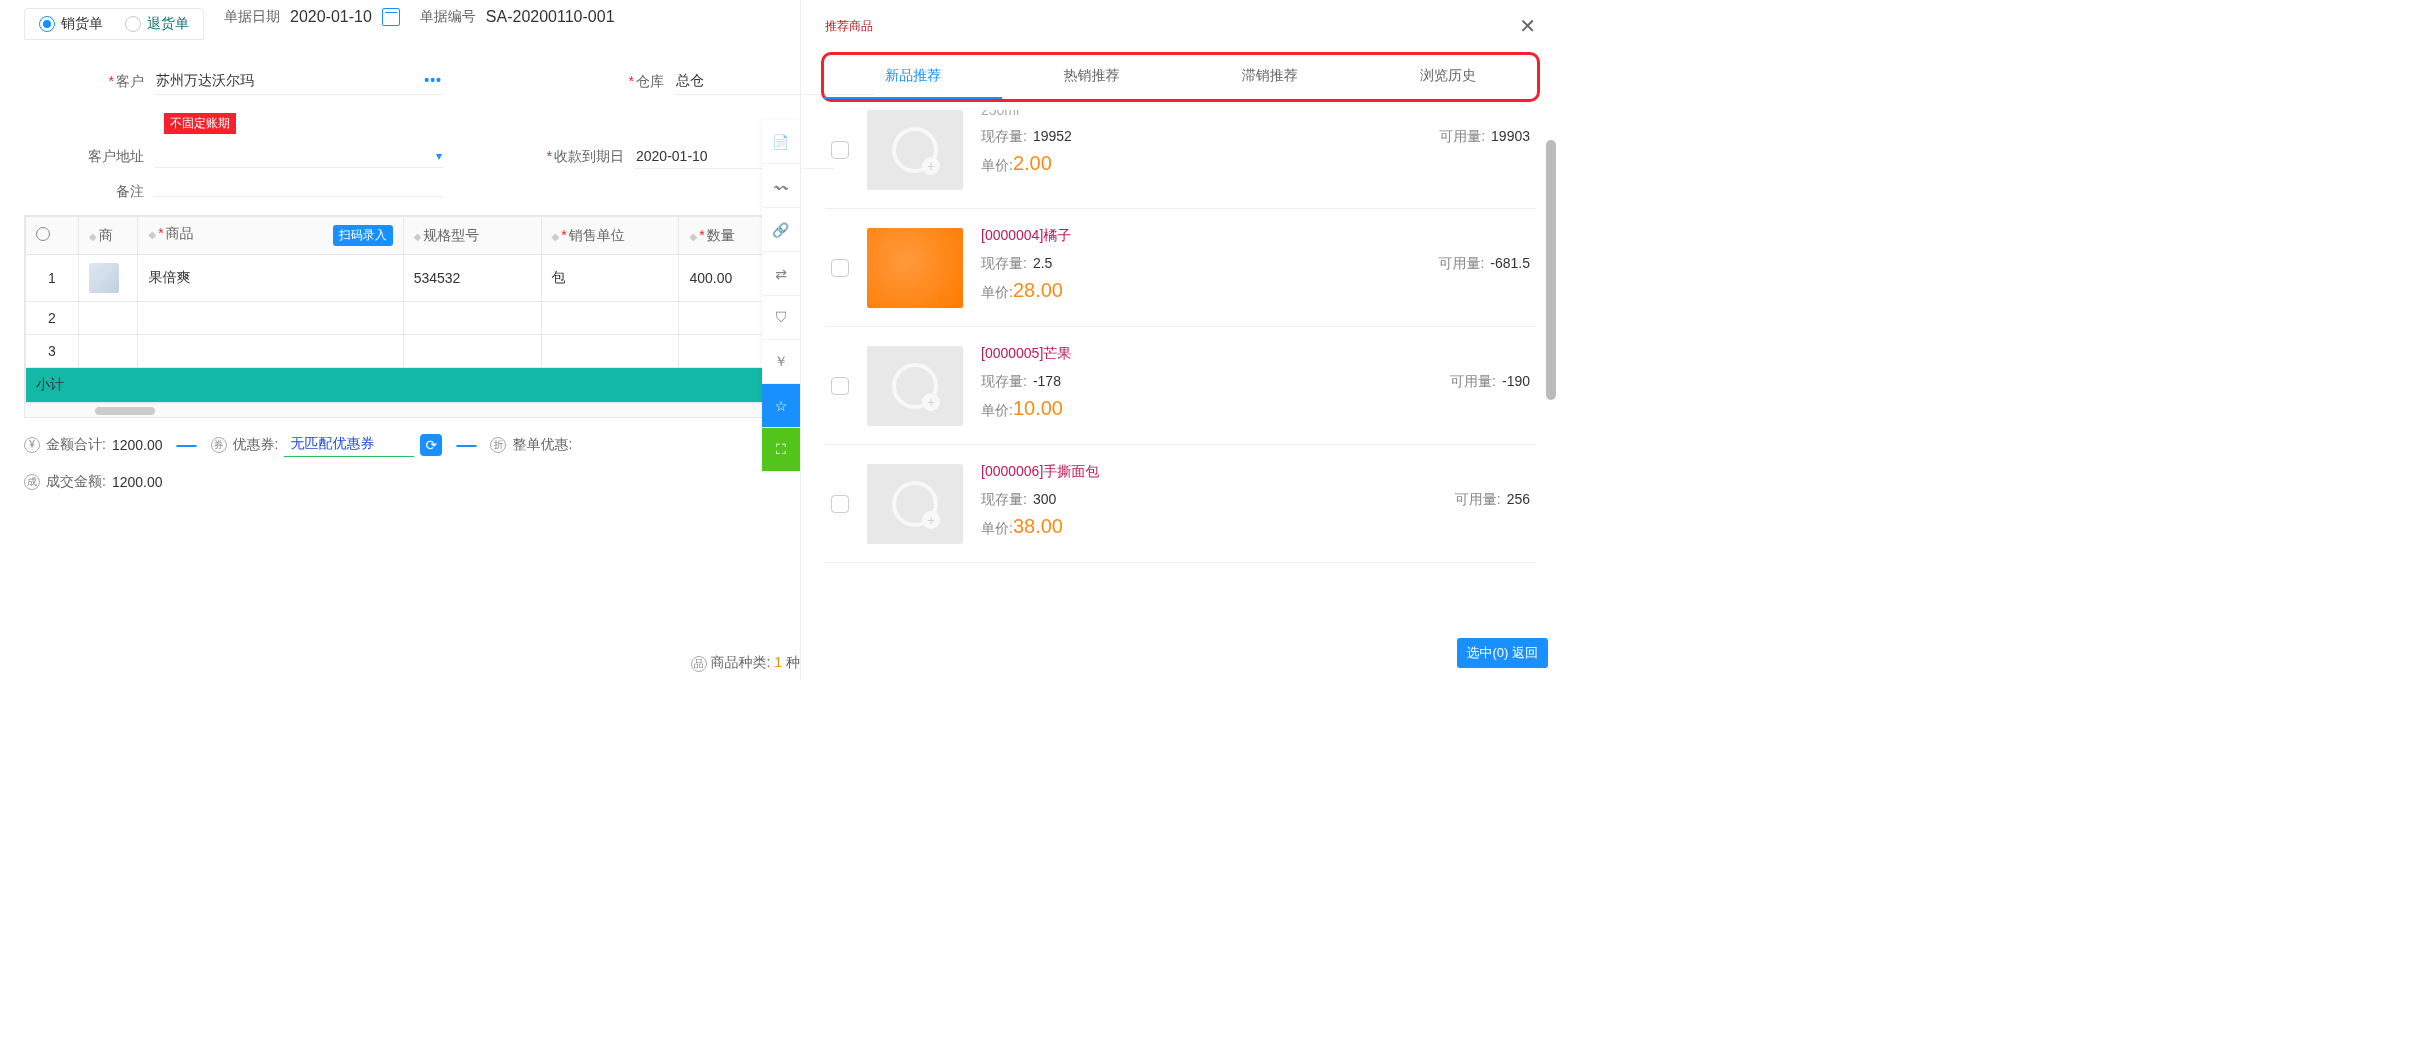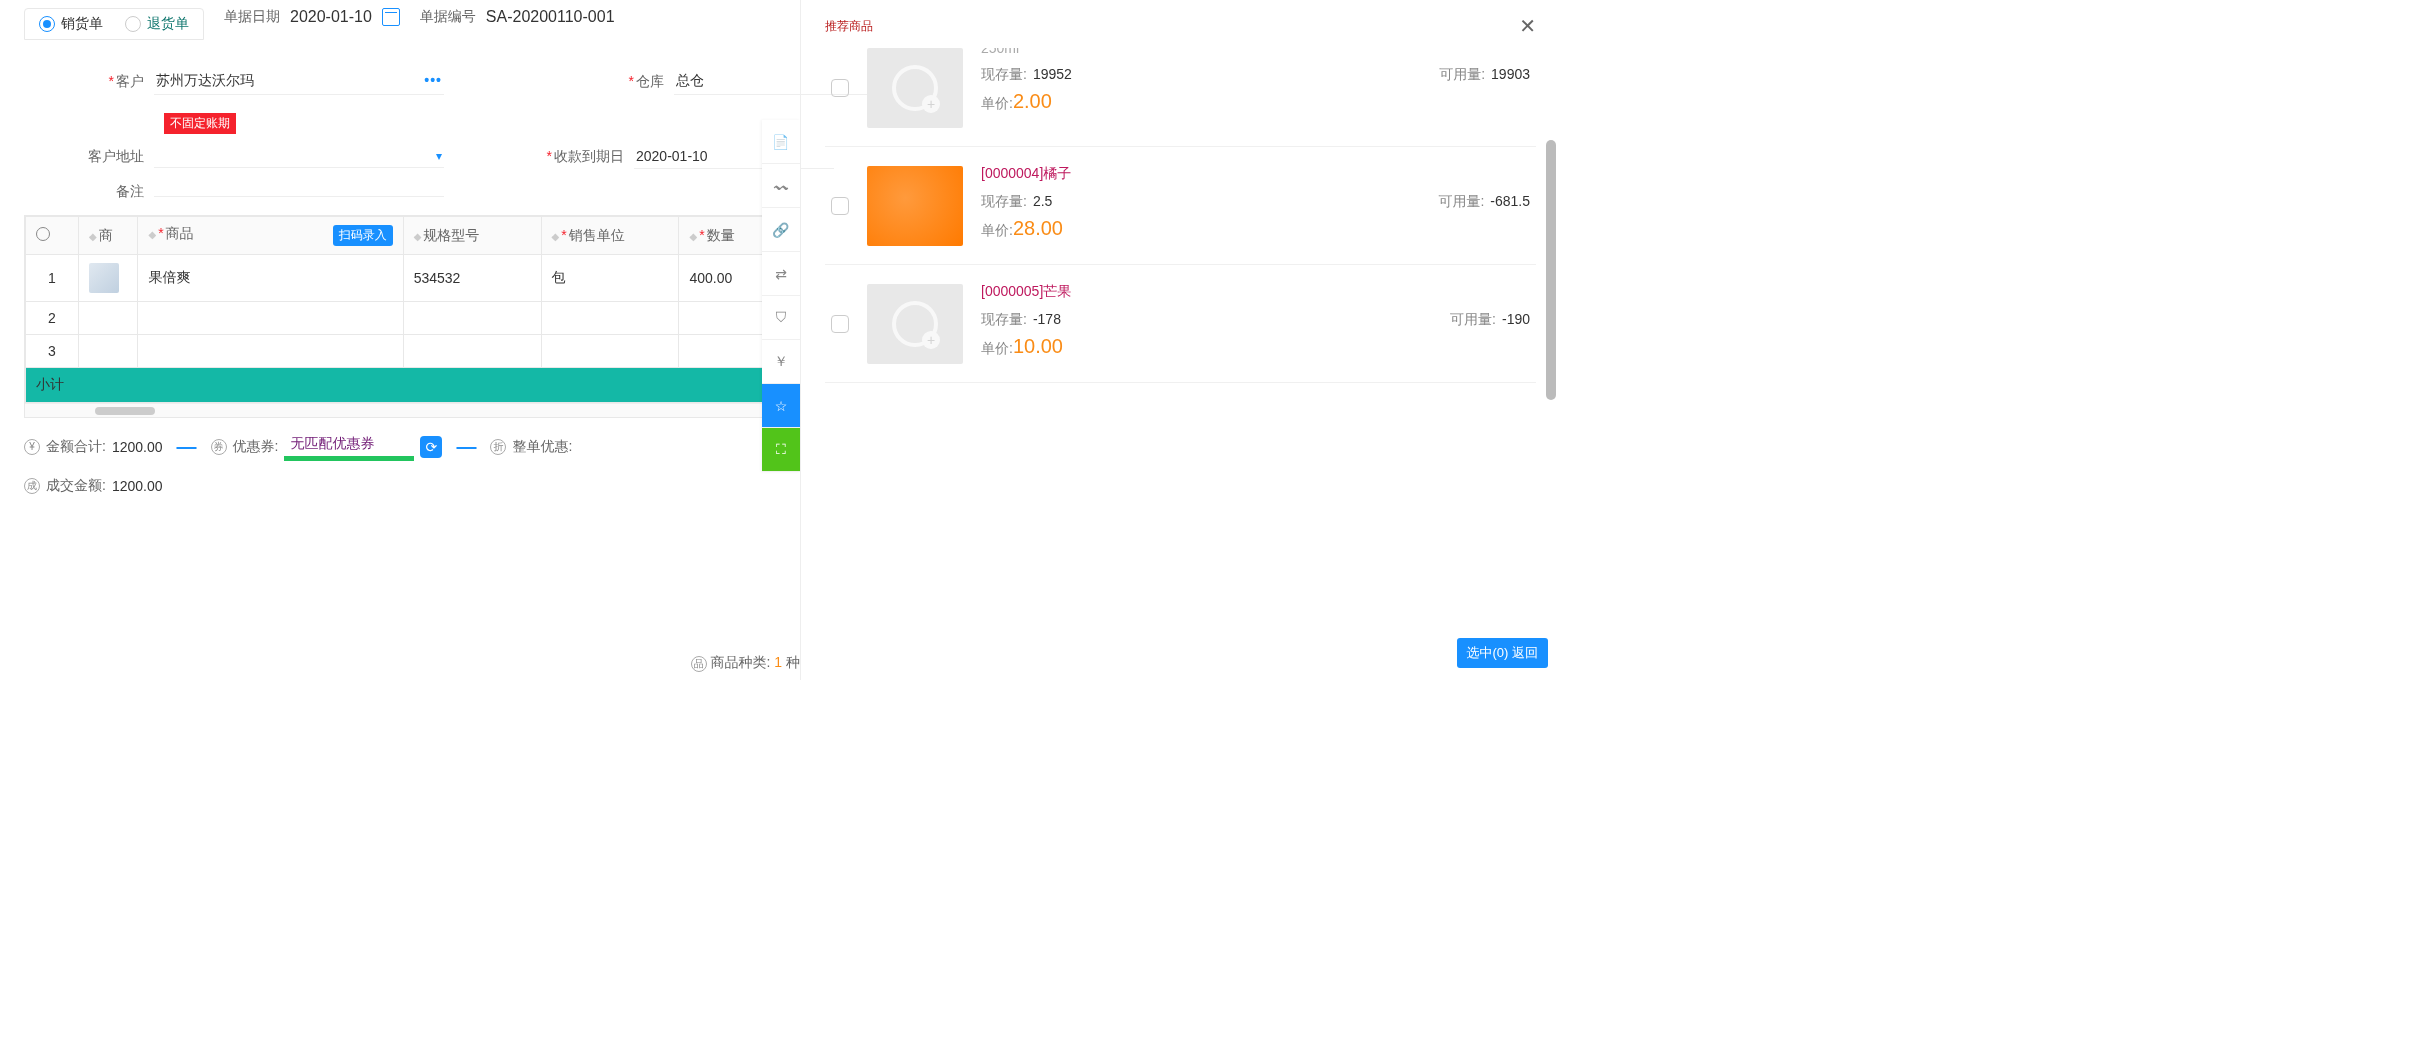--- a/index.html
+++ b/index.html
@@ -35,21 +35,21 @@
 .sort{color:#ccc;font-size:10px;margin-right:2px}
 .scan-btn{background:#1890ff;color:#fff;font-size:12px;padding:2px 6px;border-radius:3px;float:right}
 .thumb{width:30px;height:30px;background:linear-gradient(135deg,#e0e8f0,#c0d0e0);border-radius:2px}
 .subtotal-row td{background:#14b8a6}
 .scroll-ind{height:14px;background:#fafafa;border-top:1px solid #eee;position:relative}
 .scroll-thumb{position:absolute;left:70px;width:60px;top:3px;height:8px;background:#ccc;border-radius:4px}
 .totals{margin-top:14px;display:flex;align-items:center;gap:14px;color:#666;flex-wrap:wrap}
 .tot{display:flex;align-items:center;gap:6px}
 .tot-ic{width:16px;height:16px;border:1px solid #aaa;border-radius:50%;font-size:10px;display:flex;align-items:center;justify-content:center;color:#888}
 .dash{color:#1890ff;font-weight:bold;font-size:20px}
-.coupon-input{border-bottom:5px solid #22c55e;color:#701a75;padding:3px 6px;width:130px;display:inline-block}
+.coupon-input{border-bottom:1px solid #22c55e;color:#1d4ed8;padding:3px 6px;width:130px;display:inline-block}
 .refresh{width:22px;height:22px;background:#1890ff;border-radius:4px;display:flex;align-items:center;justify-content:center;color:#fff}
 .totals2{margin-top:16px}
 .footer{position:absolute;bottom:8px;left:0;right:0;text-align:right;color:#666}
 .footer .n{color:#fa8c16}
 .sidebar-icons{position:absolute;right:0;top:120px;width:38px;display:flex;flex-direction:column;background:#fff;box-shadow:-1px 0 3px rgba(0,0,0,.05)}
 .sb-ic{height:44px;display:flex;align-items:center;justify-content:center;border-bottom:1px solid #f0f0f0;color:#888;cursor:pointer}
 .sb-ic.blue{background:#1890ff;color:#fff}
 .sb-ic.green{background:#52c41a;color:#fff}
 .right{width:760px;border-left:1px solid #eee;display:flex;flex-direction:column;position:relative}
 .panel-head{display:flex;align-items:center;justify-content:space-between;padding:14px 24px 10px}
@@ -245,20 +245,28 @@
       <div class="sb-ic blue">☆</div>
       <div class="sb-ic green">⛶</div>
     </div>
   </div>
 
   <div class="right">
     <div class="panel-head">
       <div class="panel-title">推荐商品</div>
       <div class="close-x">✕</div>
     </div>
+    <div class="rec-tabs-wrap">
+      <div class="rec-tabs">
+        <div class="rec-tab active">新品推荐</div>
+        <div class="rec-tab">热销推荐</div>
+        <div class="rec-tab">滞销推荐</div>
+        <div class="rec-tab">浏览历史</div>
+      </div>
+    </div>
     <div class="list">
       <div class="item" style="padding-top:0">
         <div class="chk"></div>
         <div class="img">
             <div class="ph"></div>
           </div>
         <div class="info">
           <div class="name" style="margin-top:-18px;color:#aaa">250ml</div>
           <div class="info-row">
               <span><span>现存量:</span><b>19952</b></span>
@@ -292,17 +300,33 @@
           <div class="name">[0000005]芒果</div>
           <div class="info-row">
               <span><span>现存量:</span><b>-178</b></span>
               <span style="margin-left:auto"><span>可用量:</span><b>-190</b></span>
             </div>
           <div class="info-row">
               <span><span>单价:</span><span class="price">10.00</span></span>
             </div>
         </div>
       </div>
+      <div class="item">
+        <div class="chk"></div>
+        <div class="img">
+            <div class="ph"></div>
+          </div>
+        <div class="info">
+          <div class="name">[0000006]手撕面包</div>
+          <div class="info-row">
+              <span><span>现存量:</span><b>300</b></span>
+              <span style="margin-left:auto"><span>可用量:</span><b>256</b></span>
+            </div>
+          <div class="info-row">
+              <span><span>单价:</span><span class="price">38.00</span></span>
+            </div>
+        </div>
+      </div>
     </div>
     <div class="vscroll"></div>
     <div class="panel-footer"><button class="sel-btn">选中(0) 返回</button></div>
   </div>
 </div>
 
 </body></html>

